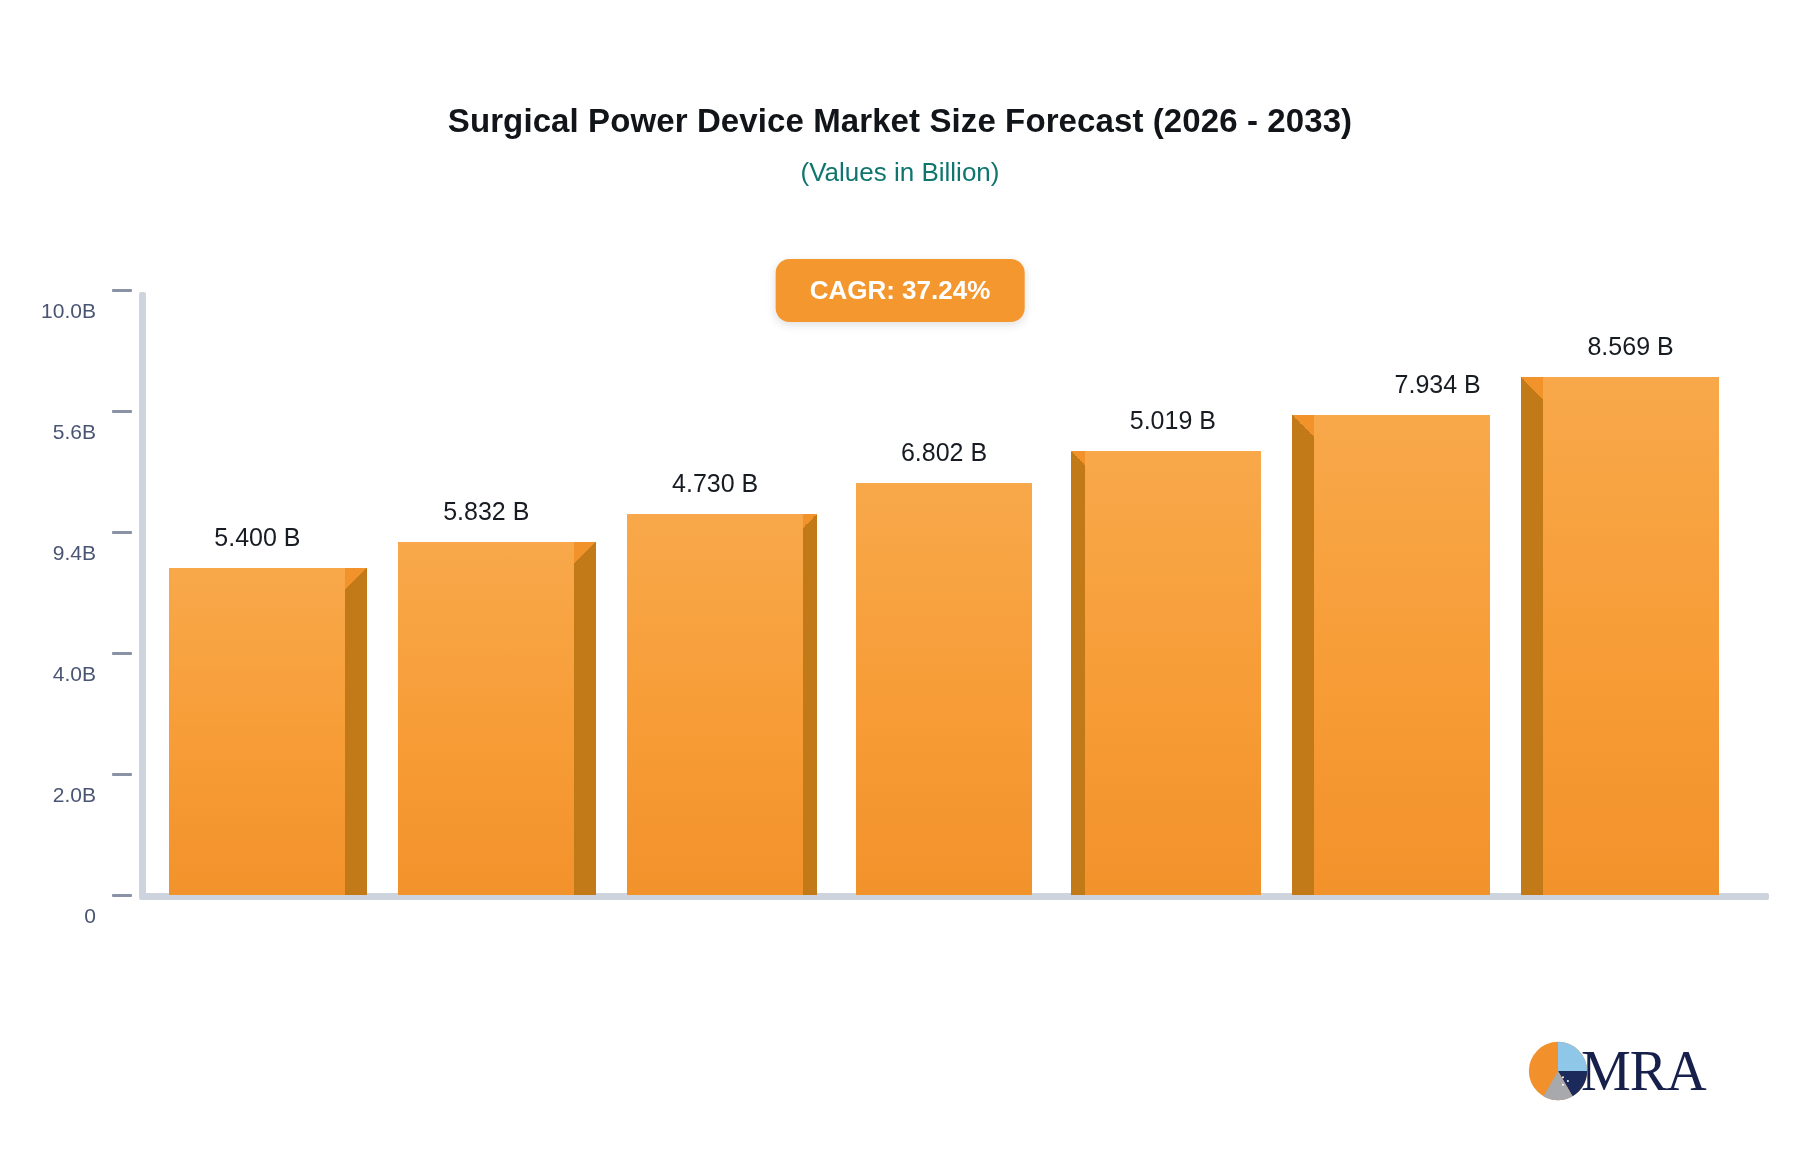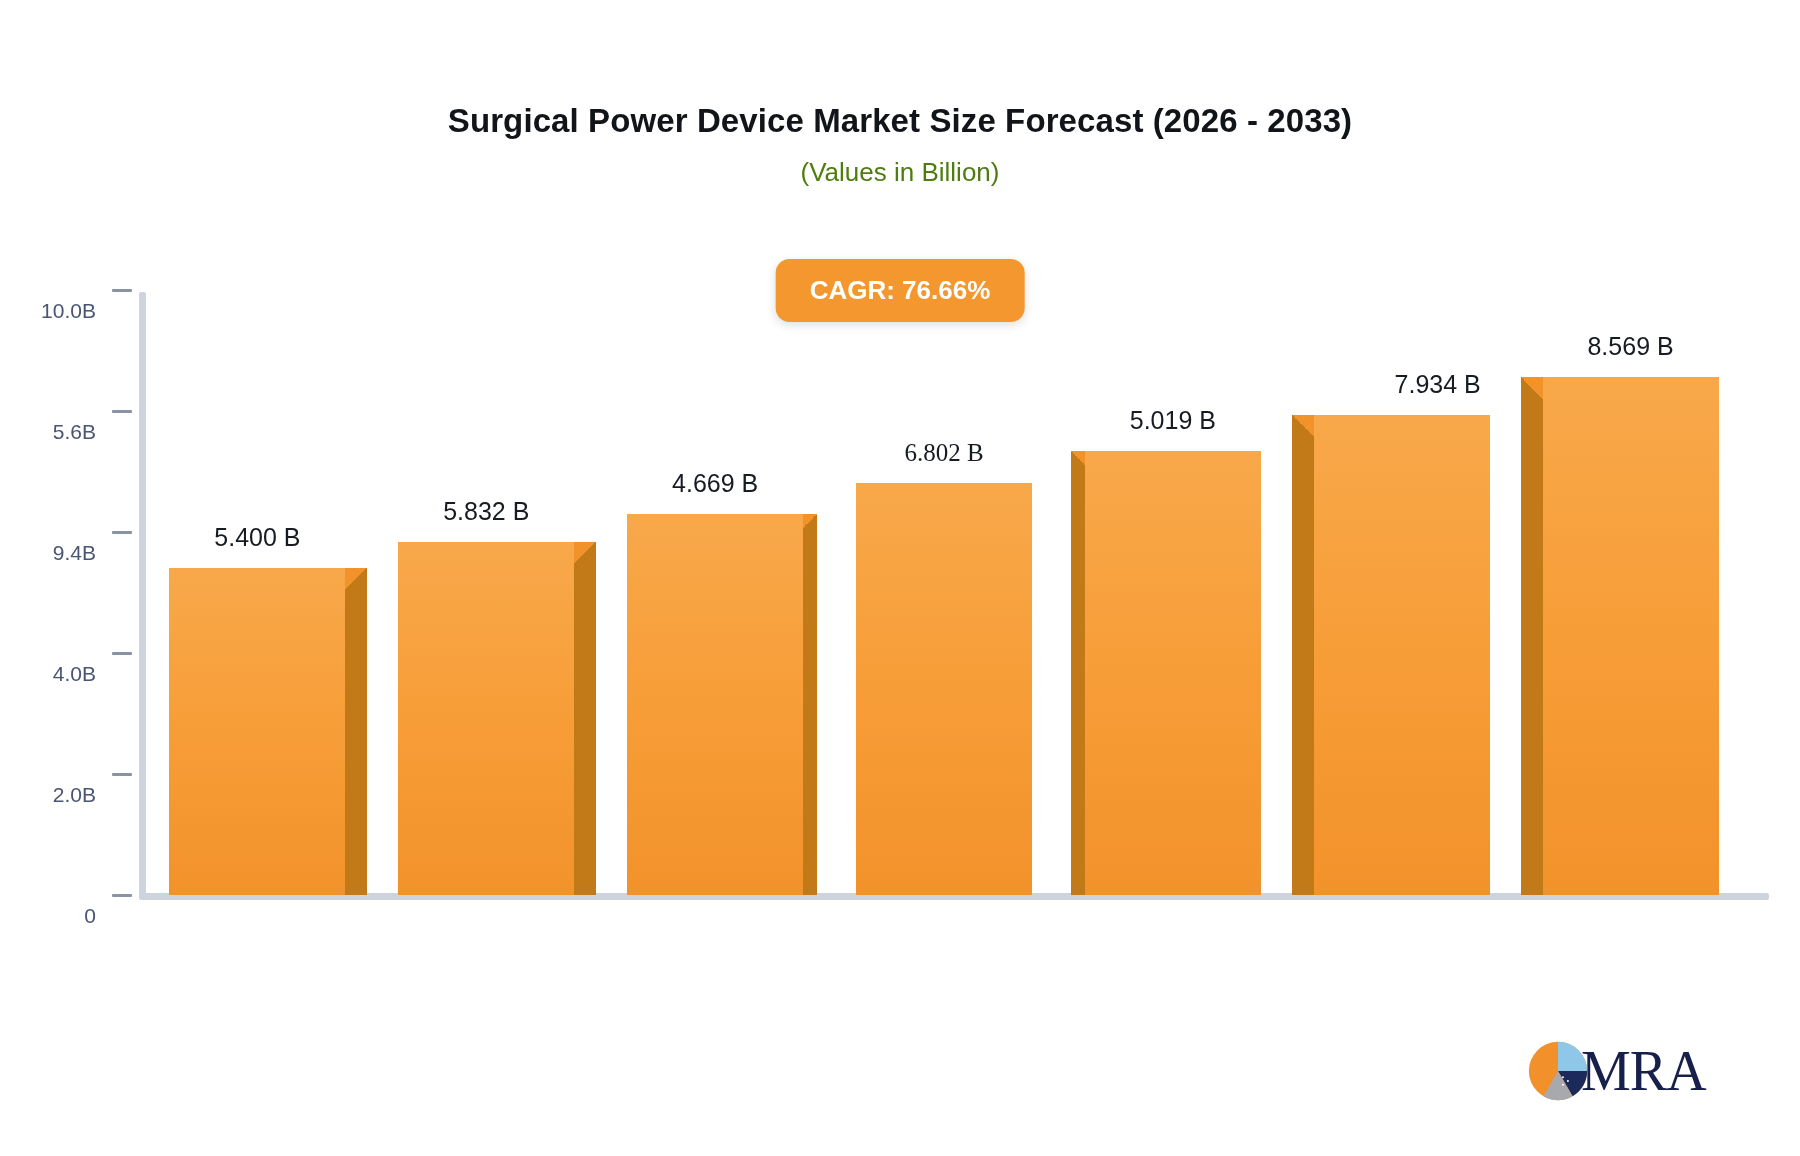--- a/index.html
+++ b/index.html
@@ -29,21 +29,21 @@
     font-size: 33px;
     font-weight: bold;
     color: #111418;
     letter-spacing: 0.1px;
     margin: 0;
     line-height: 1.25;
   }
   .chart-subtitle {
     font-size: 26px;
     font-weight: normal;
-    color: #4d7c0f;
+    color: #0f766e;
     margin: 16px 0 0 0;
     line-height: 1.2;
   }
 
   
   .cagr-badge {
     position: absolute;
     top: 259px;
     left: 50%;
     transform: translateX(-50%);
@@ -184,21 +184,21 @@
   }
 </style>
 </head>
 <body>
 
 <div class="chart-header">
   <h1 class="chart-title">Surgical Power Device Market Size Forecast (2026 - 2033)</h1>
   <p class="chart-subtitle">(Values in Billion)</p>
 </div>
 
-<div class="cagr-badge">CAGR: 76.66%</div>
+<div class="cagr-badge">CAGR: 37.24%</div>
 
 <div class="axis-y-line"></div>
 <div class="axis-x-line"></div>
 
 <div id="yticks">
     <div class="ytick-row" style="top: 290px;">
       <span class="ytick-label">10.0B</span>
       <span class="ytick-dash"></span>
     </div>
     <div class="ytick-row" style="top: 411px;">
@@ -240,27 +240,27 @@
       </div>
     </div>
     <div class="bar-value" style="left: 343.286px; top: 209.164px;">5.832 B</div>
     <div class="bar-group" style="left: 484.143px; width: 176px; height: 381.089px;">
       <div class="bar-3d" style="height: 381.089px;">
         <div class="bar-side right" style="width: 14px; height: 367.089px;"></div>
         <div class="bar-bevel right" style="width: 14px; height: 14px; bottom: 367.089px;"></div>
         <div class="bar-front"></div>
       </div>
     </div>
-    <div class="bar-value" style="left: 572.143px; top: 180.911px;">4.669 B</div>
+    <div class="bar-value" style="left: 572.143px; top: 180.911px;">4.730 B</div>
     <div class="bar-group" style="left: 713px; width: 176px; height: 411.521px;">
       <div class="bar-3d" style="height: 411.521px;">
         <div class="bar-front"></div>
       </div>
     </div>
-    <div class="bar-value" style="left: 801px; top: 150.479px; font-family: Liberation Serif, serif;">6.802 B</div>
+    <div class="bar-value" style="left: 801px; top: 150.479px;">6.802 B</div>
     <div class="bar-group" style="left: 941.857px; width: 176px; height: 444.493px;">
       <div class="bar-3d" style="height: 444.493px;">
         <div class="bar-side left" style="width: 14px; height: 430.493px;"></div>
         <div class="bar-bevel left" style="width: 14px; height: 14px; bottom: 430.493px;"></div>
         <div class="bar-front"></div>
       </div>
     </div>
     <div class="bar-value" style="left: 1029.86px; top: 117.506px;">5.019 B</div>
     <div class="bar-group" style="left: 1170.71px; width: 176px; height: 480.007px;">
       <div class="bar-3d" style="height: 480.007px;">

